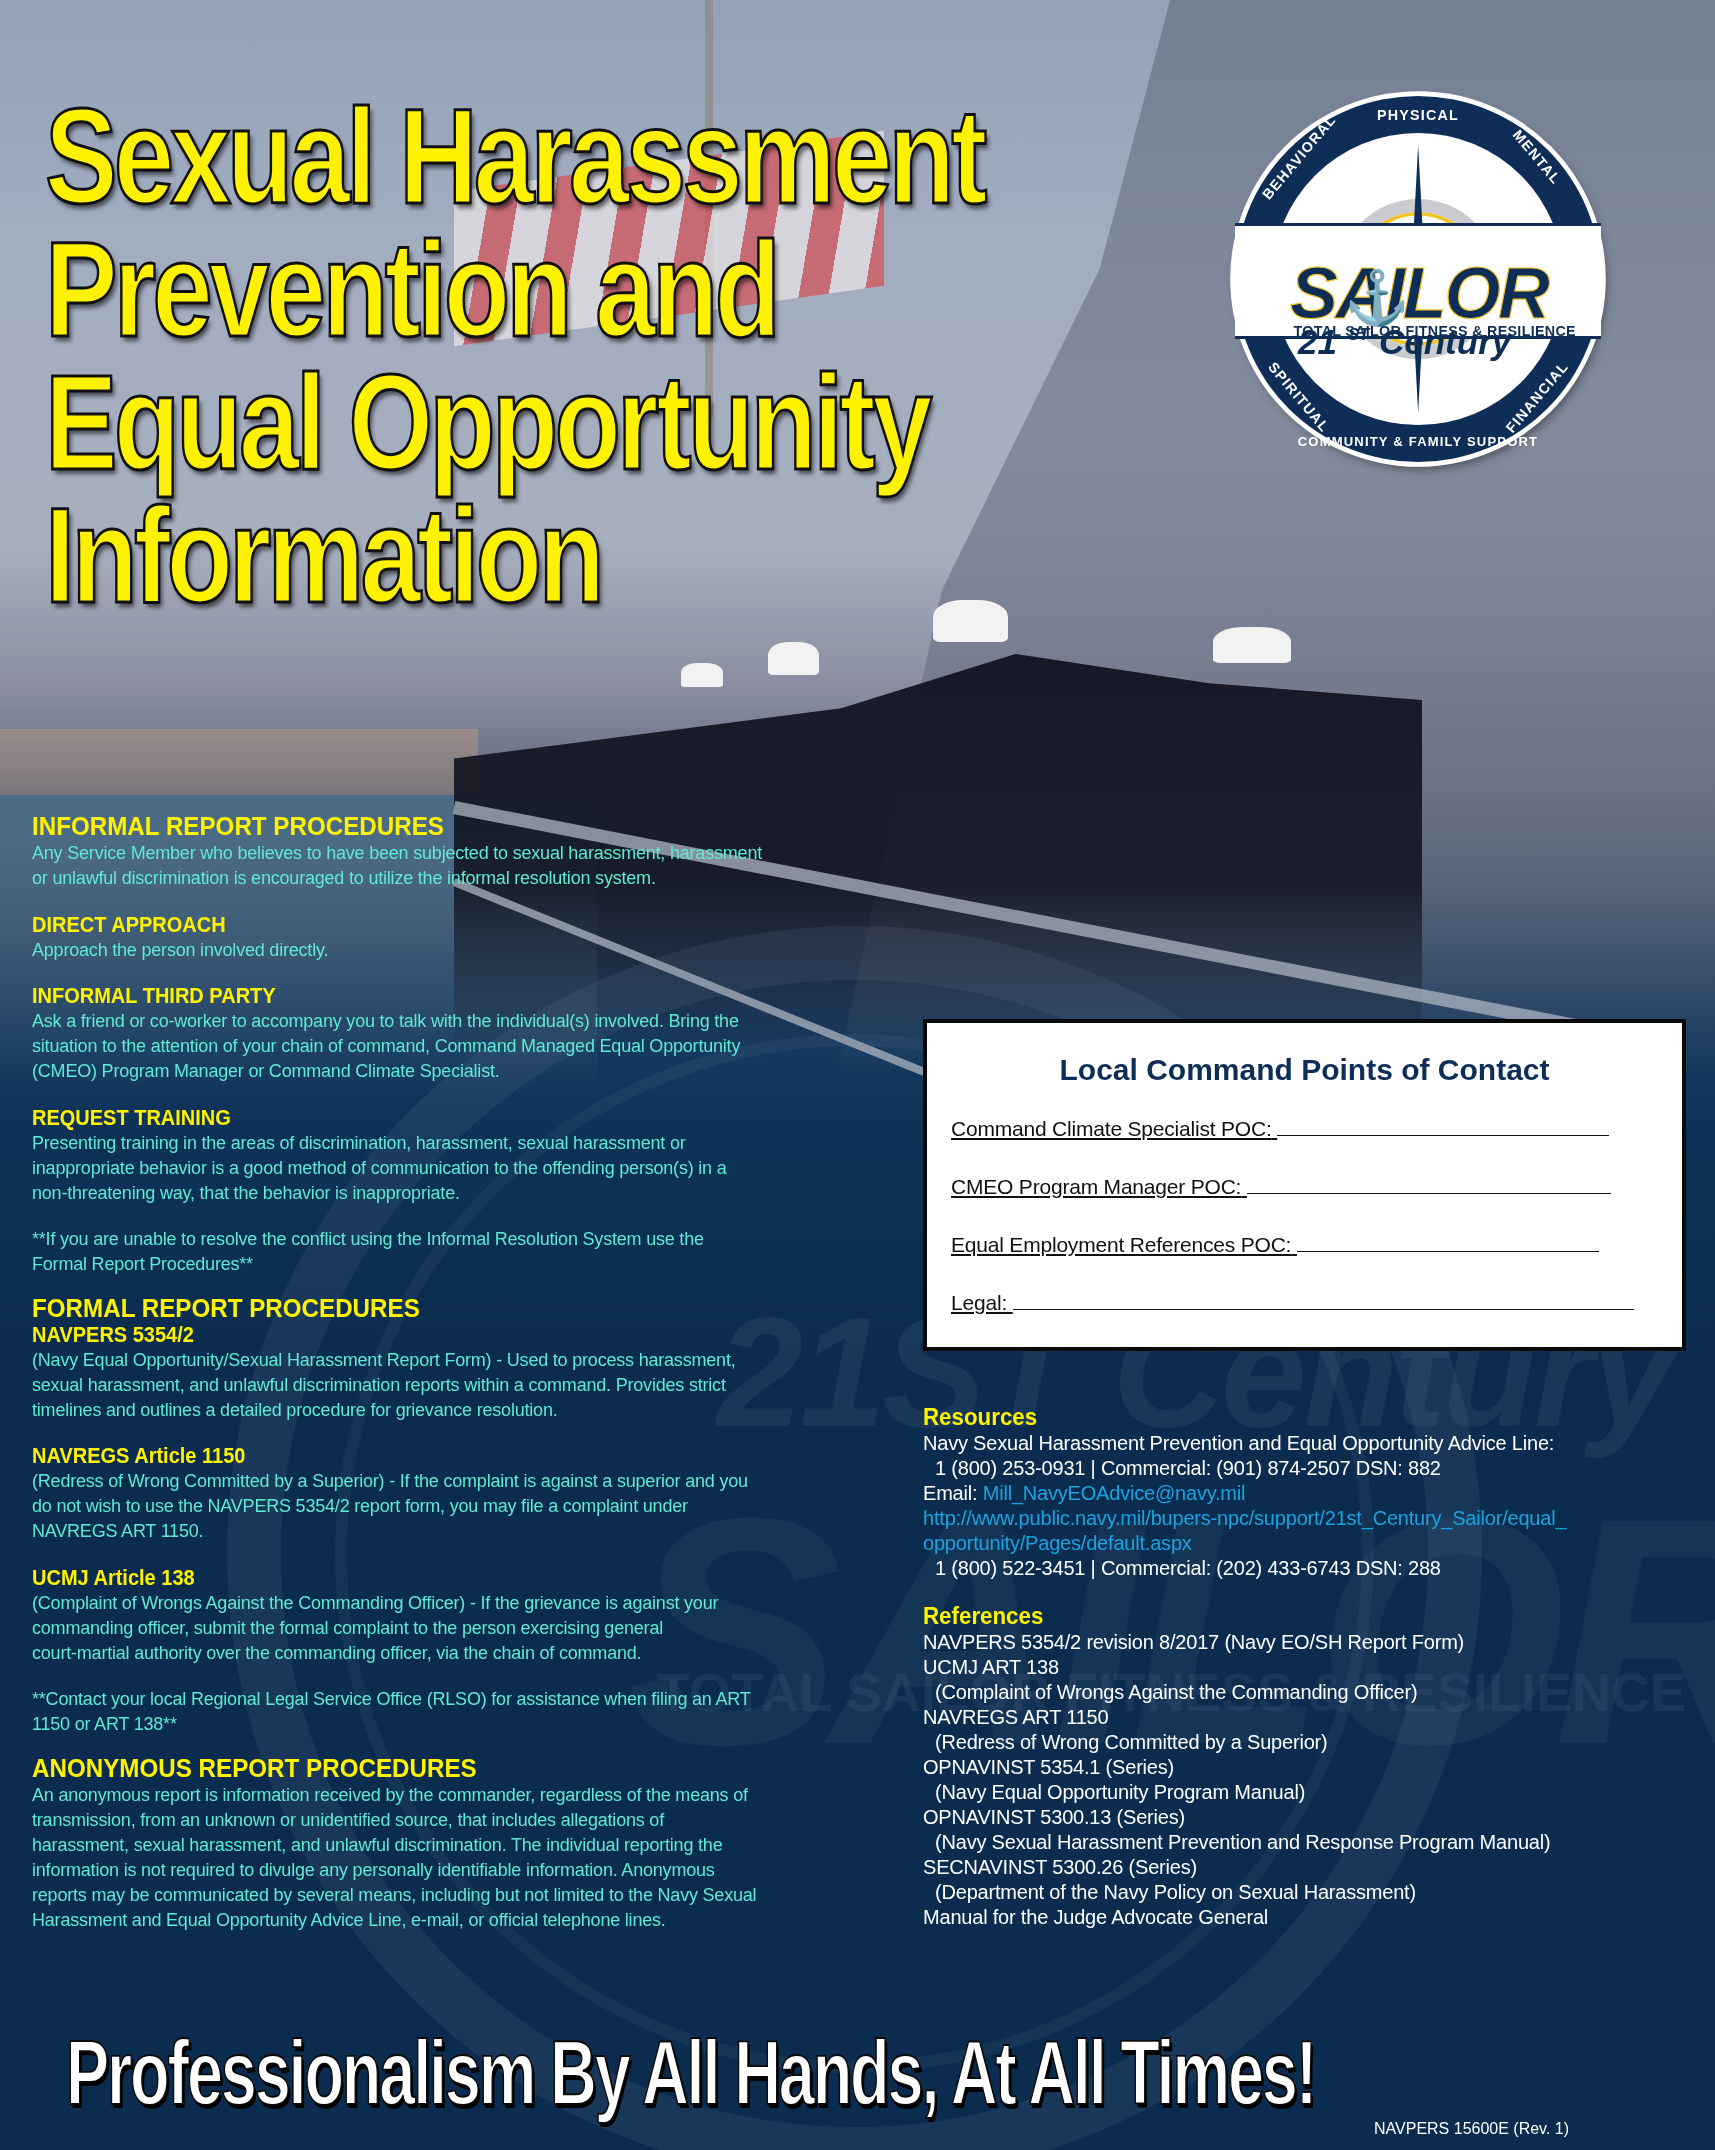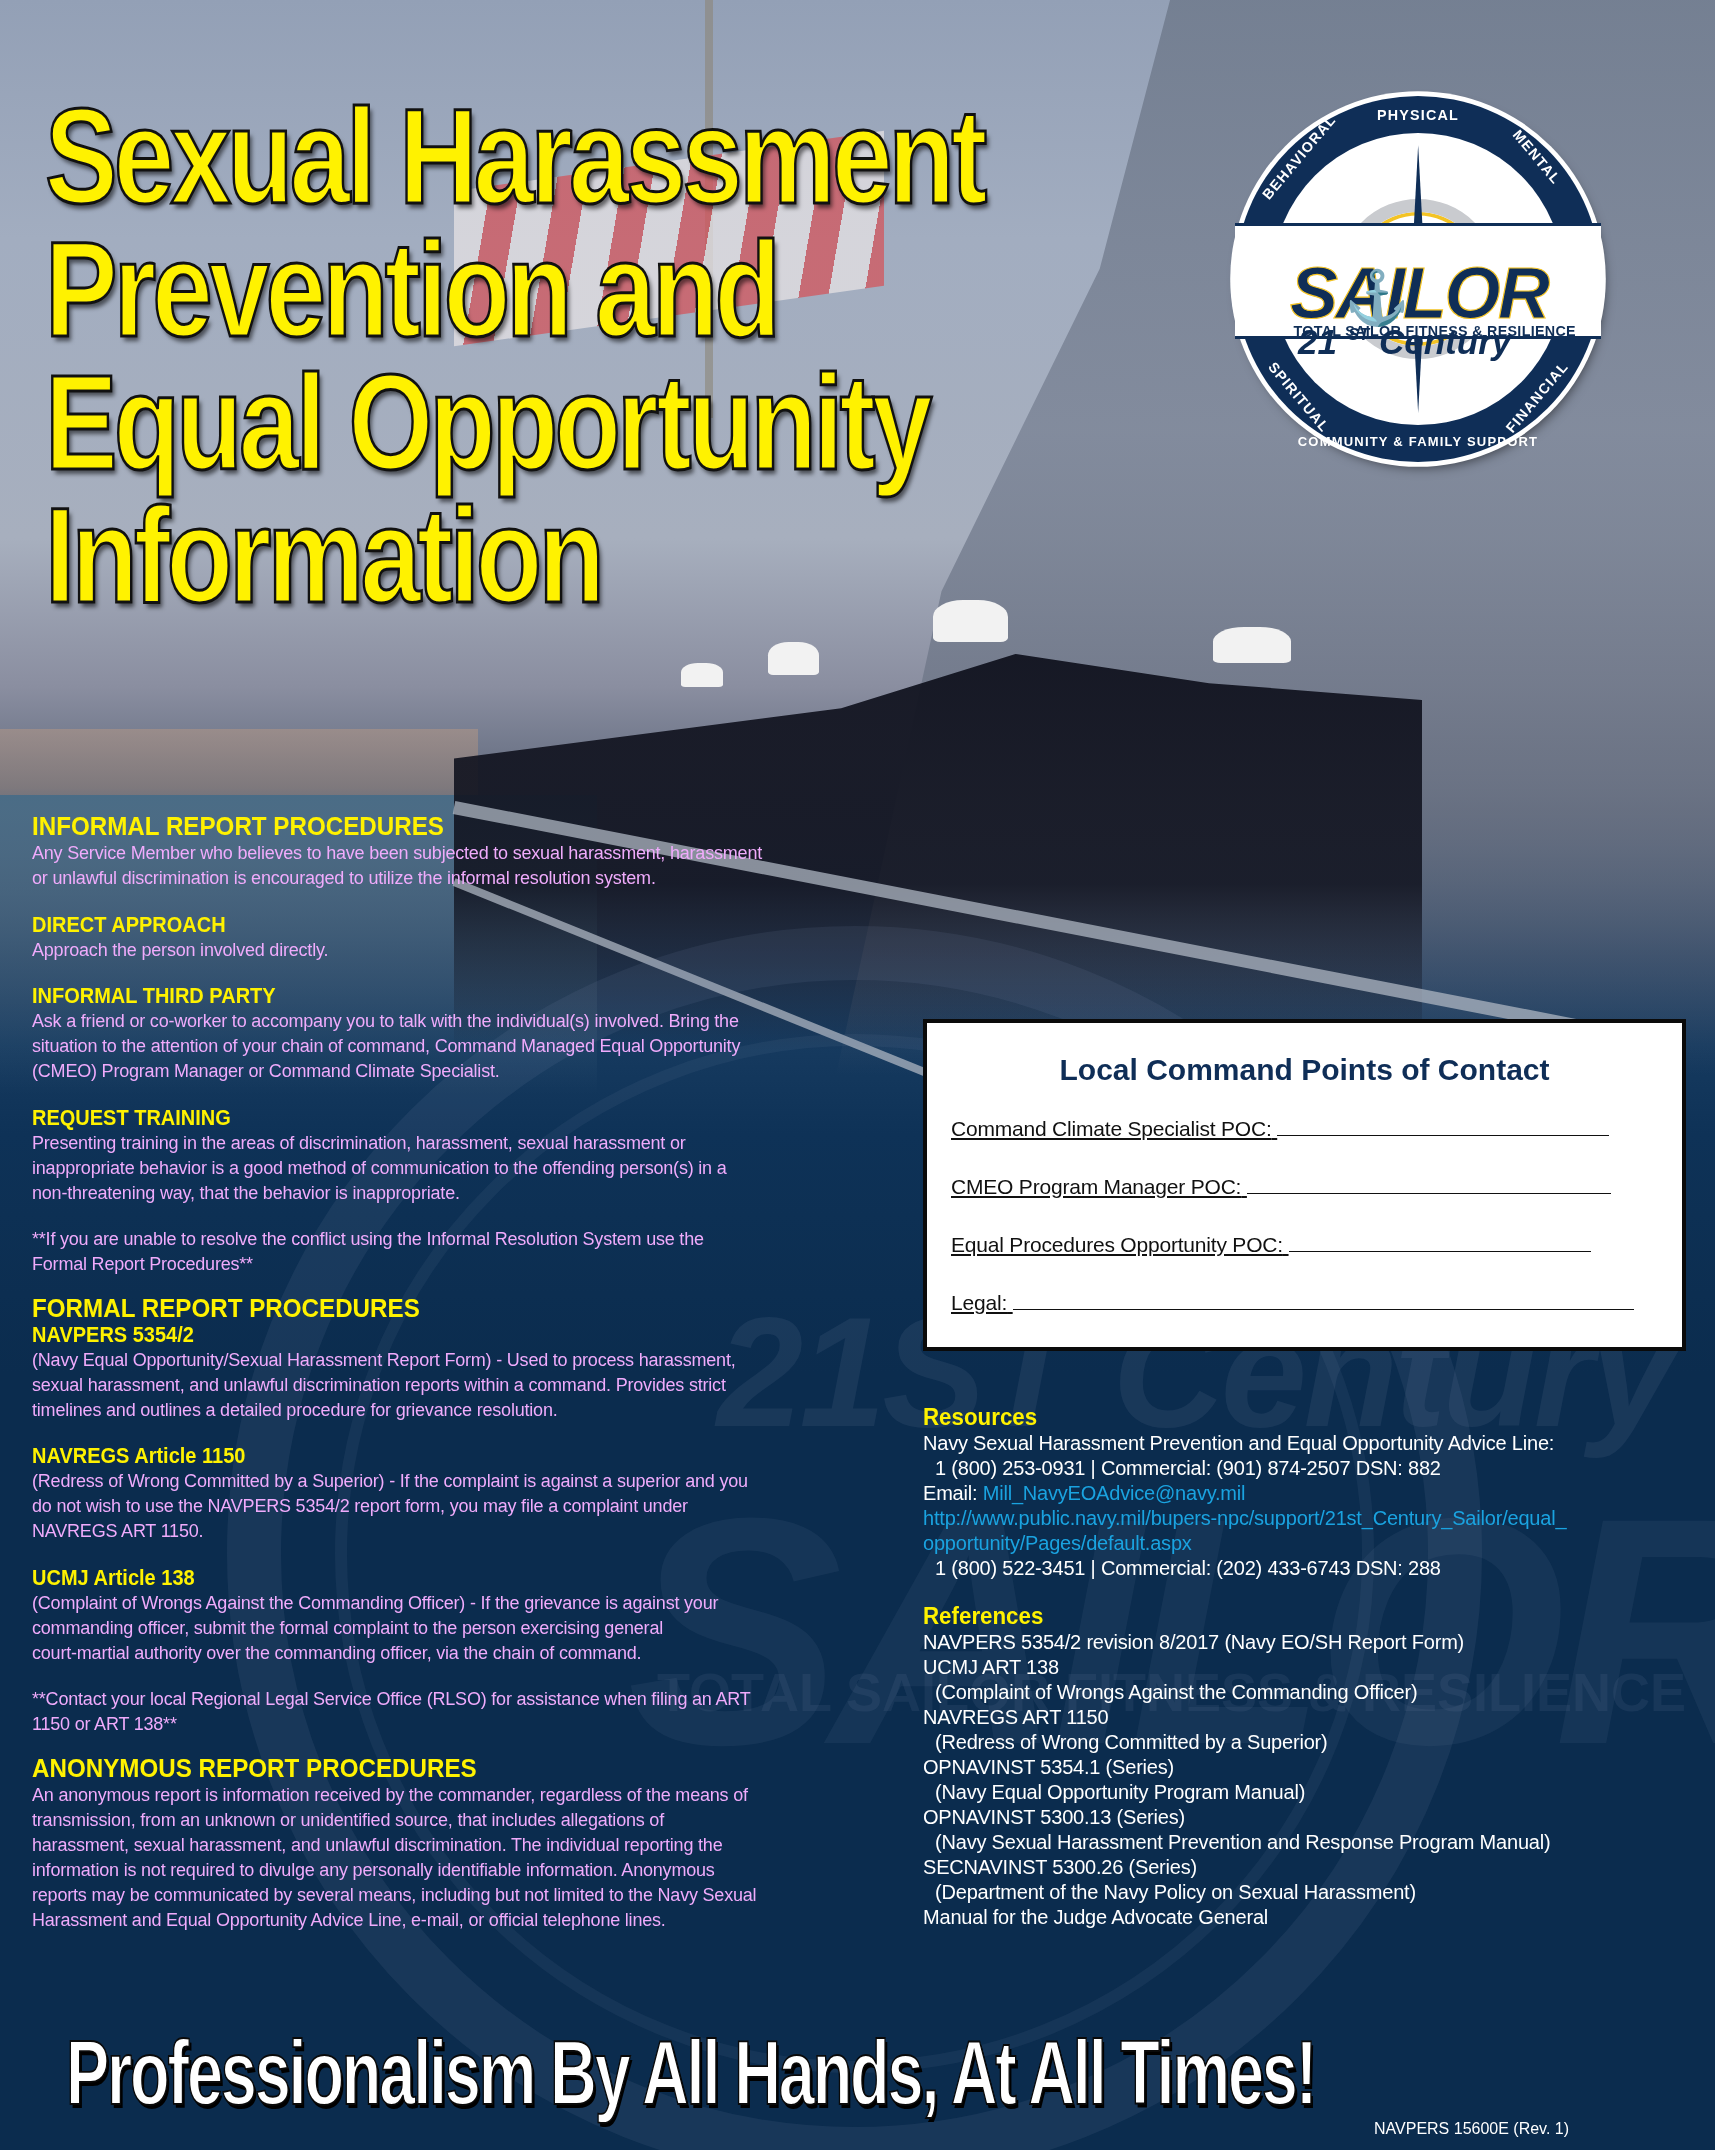--- a/index.html
+++ b/index.html
@@ -137,21 +137,21 @@
   .h-major {
     color: #fff200; font-weight: bold; font-size: 26px; line-height: 29px;
     transform: scaleX(0.93); transform-origin: left;
     white-space: nowrap;
   }
   .h-minor {
     color: #fff200; font-weight: bold; font-size: 21.5px; line-height: 25px;
     transform: scaleX(0.93); transform-origin: left; white-space: nowrap;
   }
   .p {
-    font-size: 18px; line-height: 25px; color: #f0abfc;
+    font-size: 18px; line-height: 25px; color: #5eead4;
     letter-spacing: -0.2px;
   }
   .p .line { display: block; white-space: nowrap; }
   .gap-s { height: 16.7px; }
   .gap-m { height: 21.5px; }
 
   .poc-box {
     position: absolute; left: 923px; top: 1019px; width: 763px; height: 332px;
     background: #ffffff; border: 4.2px solid #0a0a0a;
   }
@@ -307,21 +307,21 @@
   <div class="poc-title">Local Command Points of Contact</div>
   <div class="poc-row" style="top:94px;">
     <span>Command Climate Specialist POC:</span>
     <span class="blank" style="width:332px;"></span>
   </div>
   <div class="poc-row" style="top:152px;">
     <span>CMEO Program Manager POC:</span>
     <span class="blank" style="width:364px;"></span>
   </div>
   <div class="poc-row" style="top:210px;">
-    <span>Equal Procedures Opportunity POC:</span>
+    <span>Equal Employment References POC:</span>
     <span class="blank" style="width:302px;"></span>
   </div>
   <div class="poc-row" style="top:268px;">
     <span>Legal:</span>
     <span class="blank" style="width:621px;"></span>
   </div>
 </div>
 
 <div class="col-right">
   <div class="h-minor" style="font-size:24px;line-height:27.5px;">Resources</div>

